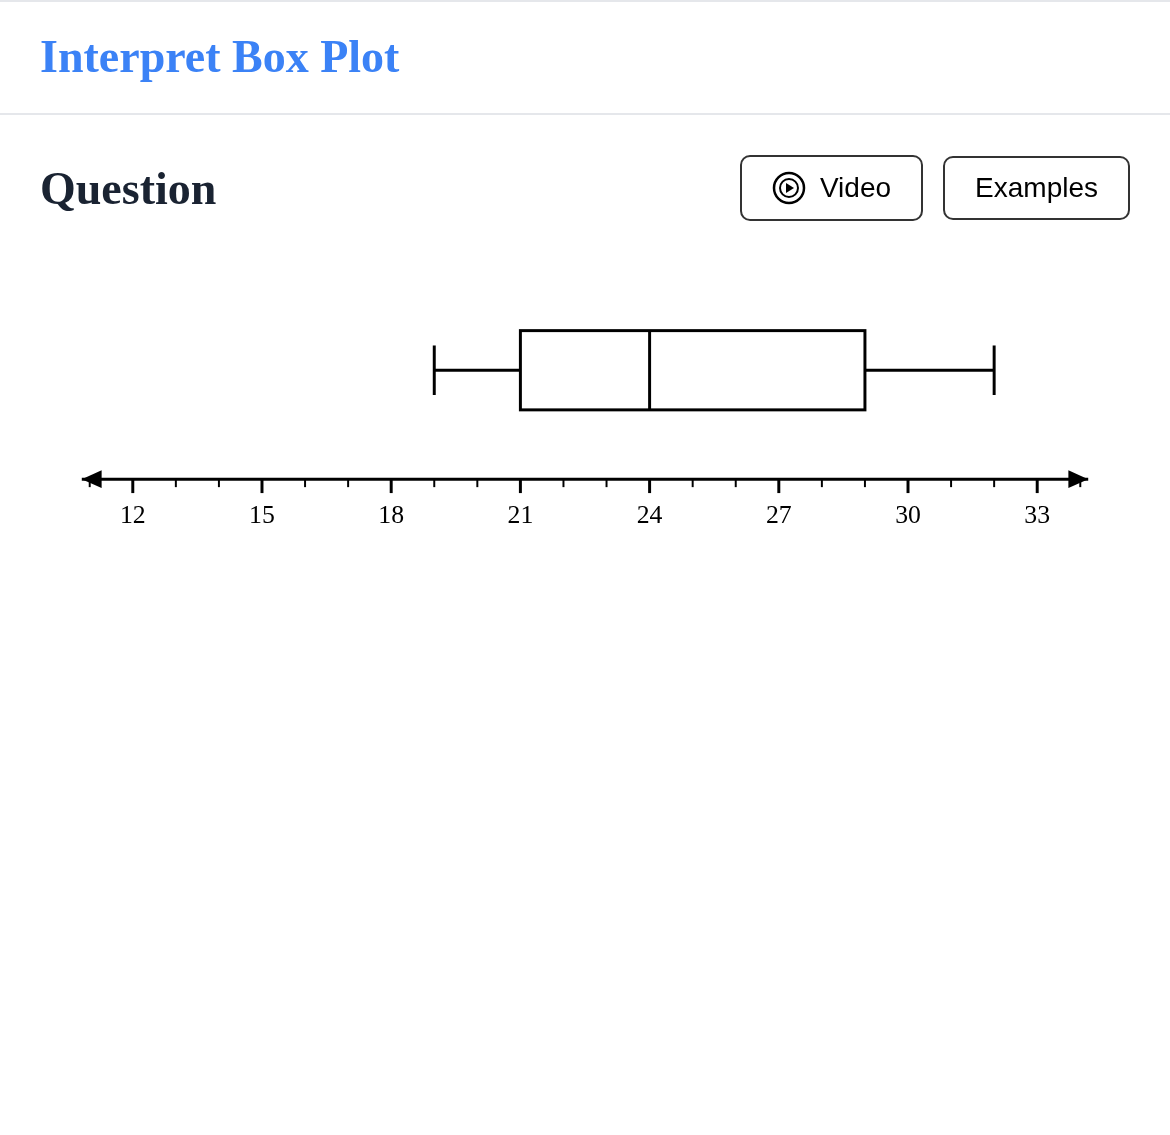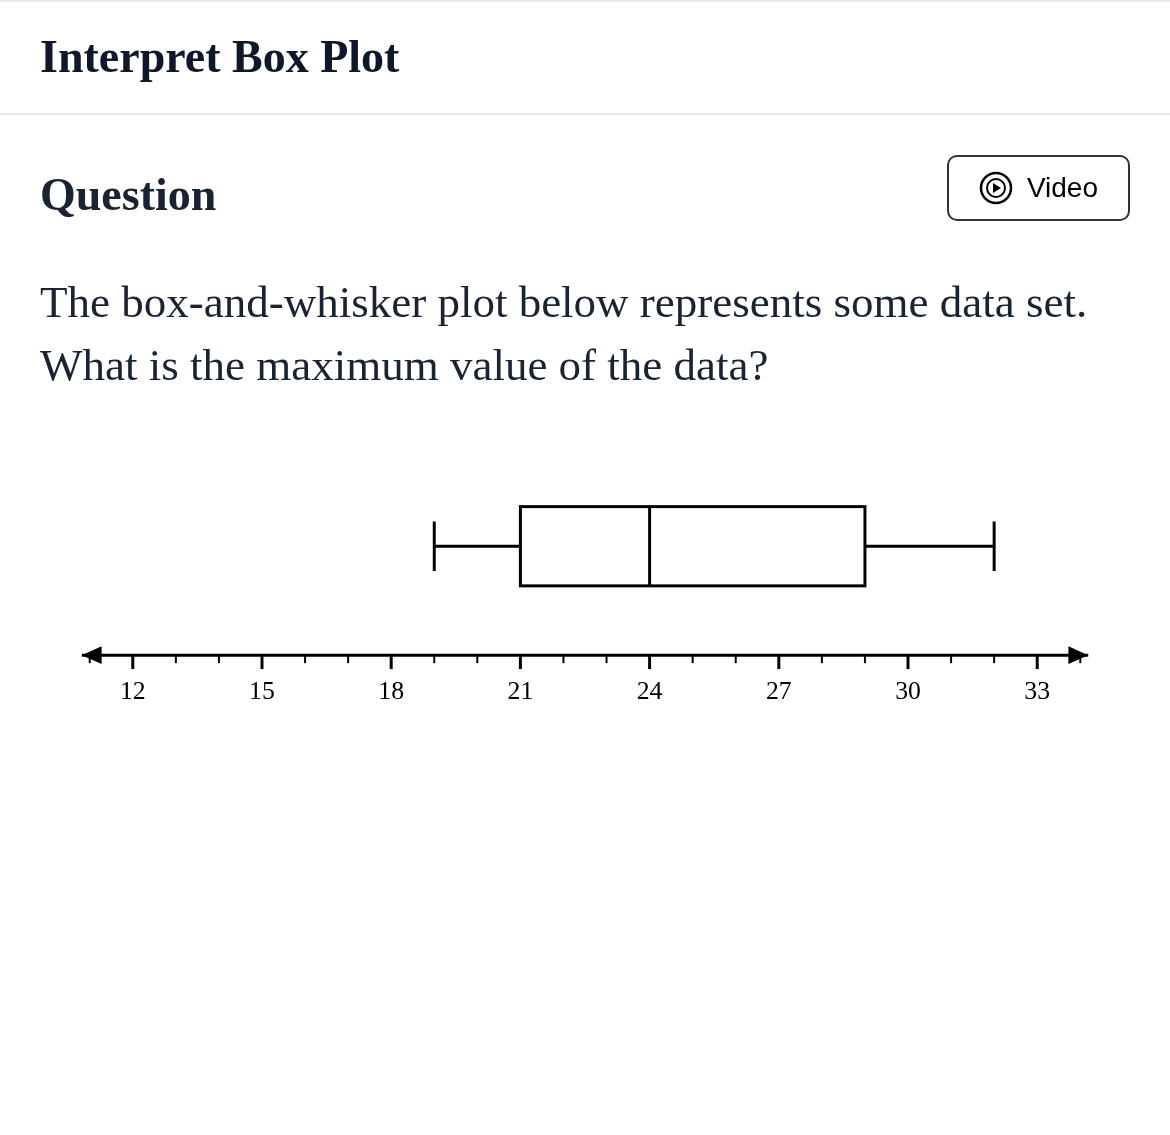--- a/index.html
+++ b/index.html
@@ -10,32 +10,32 @@
     color: #1a2332;
     width: 1170px;
   }
   .header-bar {
     border-top: 2px solid #e5e7eb;
     padding: 28px 40px 30px 40px;
   }
   .page-title {
     font-size: 46px;
     font-weight: 700;
-    color: #0f172a;
+    color: #3b82f6;
     margin: 0;
   }
   .divider {
     border-top: 2px solid #e5e7eb;
   }
   .content {
     padding: 40px 40px 40px 40px;
   }
   .question-row {
     display: flex;
-    align-items: flex-end;
+    align-items: center;
     gap: 20px;
   }
   .question-label {
     font-size: 46px;
     font-weight: 700;
     margin: 0;
     flex: 1;
   }
   .btn {
     display: inline-flex;
@@ -86,23 +86,25 @@
       <span>
         <svg width="34" height="34" viewBox="0 0 34 34">
           <circle cx="17" cy="17" r="15" fill="none" stroke="#000" stroke-width="2.5"></circle>
           <circle cx="17" cy="17" r="9" fill="none" stroke="#000" stroke-width="2"></circle>
           <polygon points="14,12 14,22 22,17" fill="#000"></polygon>
         </svg>
       </span>
       <span>Video</span>
     </button>
 
+    <button class="btn">
+      <span>Examples</span>
+    </button>
   </div>
 
-  <p class="question-text">The box-and-whisker plot below represents some data set. What is the maximum value of the data?</p>
 
   <div class="chart-wrap">
     <svg class="chart" id="chart-svg" viewBox="0 0 1060 260">
         <line x1="22" y1="190" x2="1038" y2="190" stroke="#000" stroke-width="3"></line>
         <polygon points="22,190 42,181 42,199" fill="#000"></polygon>
         <polygon points="1038,190 1018,181 1018,199" fill="#000"></polygon>
         <line x1="30" y1="190" x2="30" y2="198" stroke="#000" stroke-width="2"></line>
         <line x1="73.47826086956522" y1="190" x2="73.47826086956522" y2="204" stroke="#000" stroke-width="3"></line>
         <line x1="116.95652173913044" y1="190" x2="116.95652173913044" y2="198" stroke="#000" stroke-width="2"></line>
         <line x1="160.43478260869566" y1="190" x2="160.43478260869566" y2="198" stroke="#000" stroke-width="2"></line>

